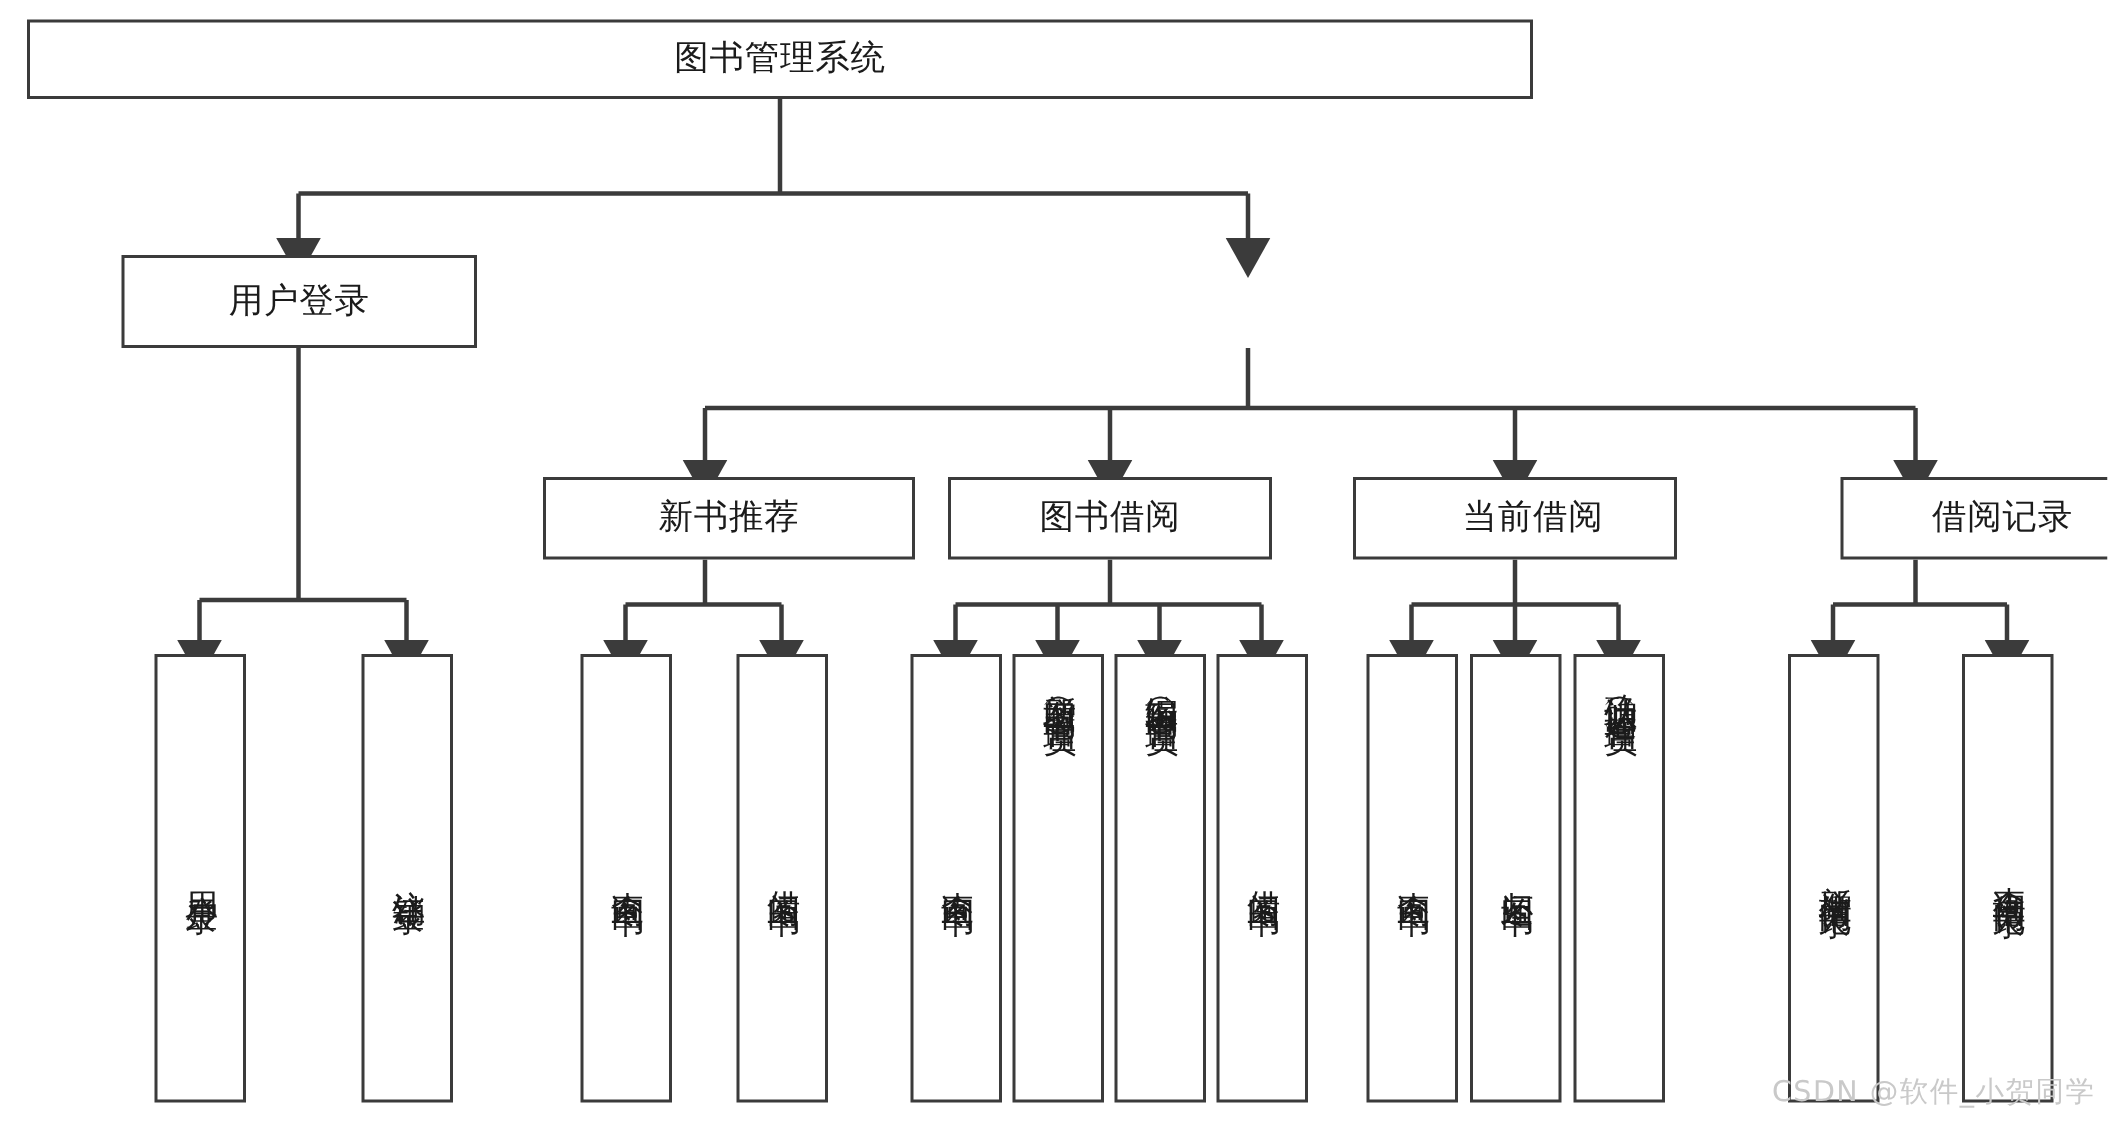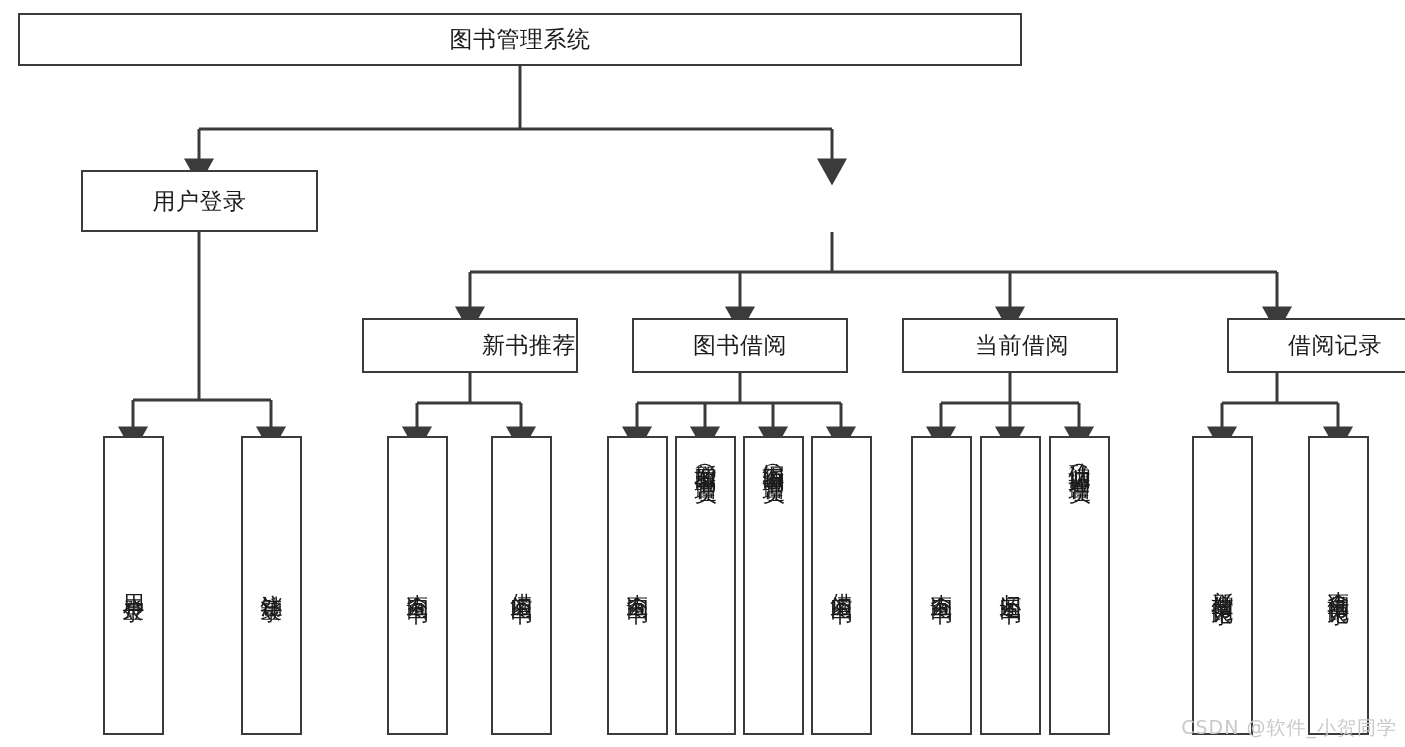--- a/index.html
+++ b/index.html
@@ -128,21 +128,21 @@
   </svg>
 
   <div class="node h" style="left:18px; top:13px; width:1004px; height:53px;justify-content:center;">
     <span>图书管理系统</span>
   </div>
 
   <div class="node h" style="left:81px; top:170px; width:237px; height:62px;">
     <span>用户登录</span>
   </div>
 
-  <div class="node h" style="left:362px; top:318px; width:216px; height:55px;justify-content:flex-end;">
+  <div class="node h" style="left:362px; top:318px; width:248px; height:55px;">
     <span>新书推荐</span>
   </div>
   <div class="node h" style="left:632px; top:318px; width:216px; height:55px;">
     <span>图书借阅</span>
   </div>
   <div class="node h" style="left:902px; top:318px; width:216px; height:55px;padding-left:24px;">
     <span>当前借阅</span>
   </div>
   <div class="node h" style="left:1227px; top:318px; width:216px; height:55px;">
     <span>借阅记录</span>

